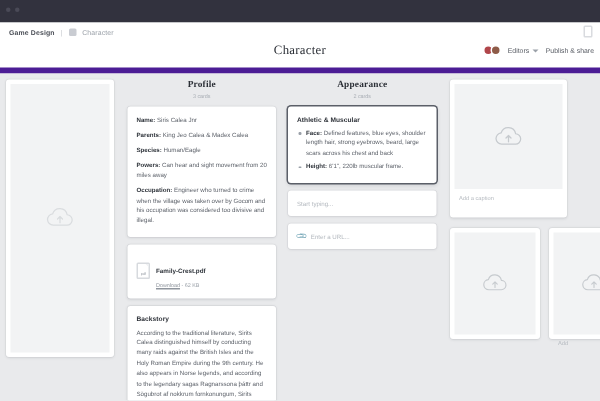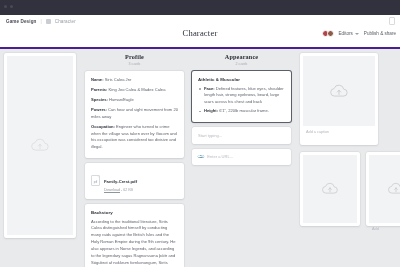--- a/index.html
+++ b/index.html
@@ -19,21 +19,21 @@
     position: relative;
   }
   .os-dots { position: absolute; left: 4px; top: 5px; display: flex; gap: 3px; }
   .os-dot { width: 3px; height: 3px; border-radius: 50%; background: #4a4a57; }
 
   
   .app-header {
     background: #ffffff;
     height: 34px;
     position: relative;
-    border-bottom: 2px solid #4c1d95;
+    border-bottom: 4px solid #4c1d95;
   }
   .breadcrumb {
     position: absolute; left: 6px; top: 4px;
     display: flex; align-items: center; gap: 4px;
     font-size: 4.6px; color: #6b6f76; letter-spacing: .1px;
   }
   .bc-root { color: #4a4e56; font-weight: 700; }
   .bc-sep { color: #c5c8cd; }
   .bc-icon {
     width: 5px; height: 5px; background: #c9ccd2; border-radius: 1px;

